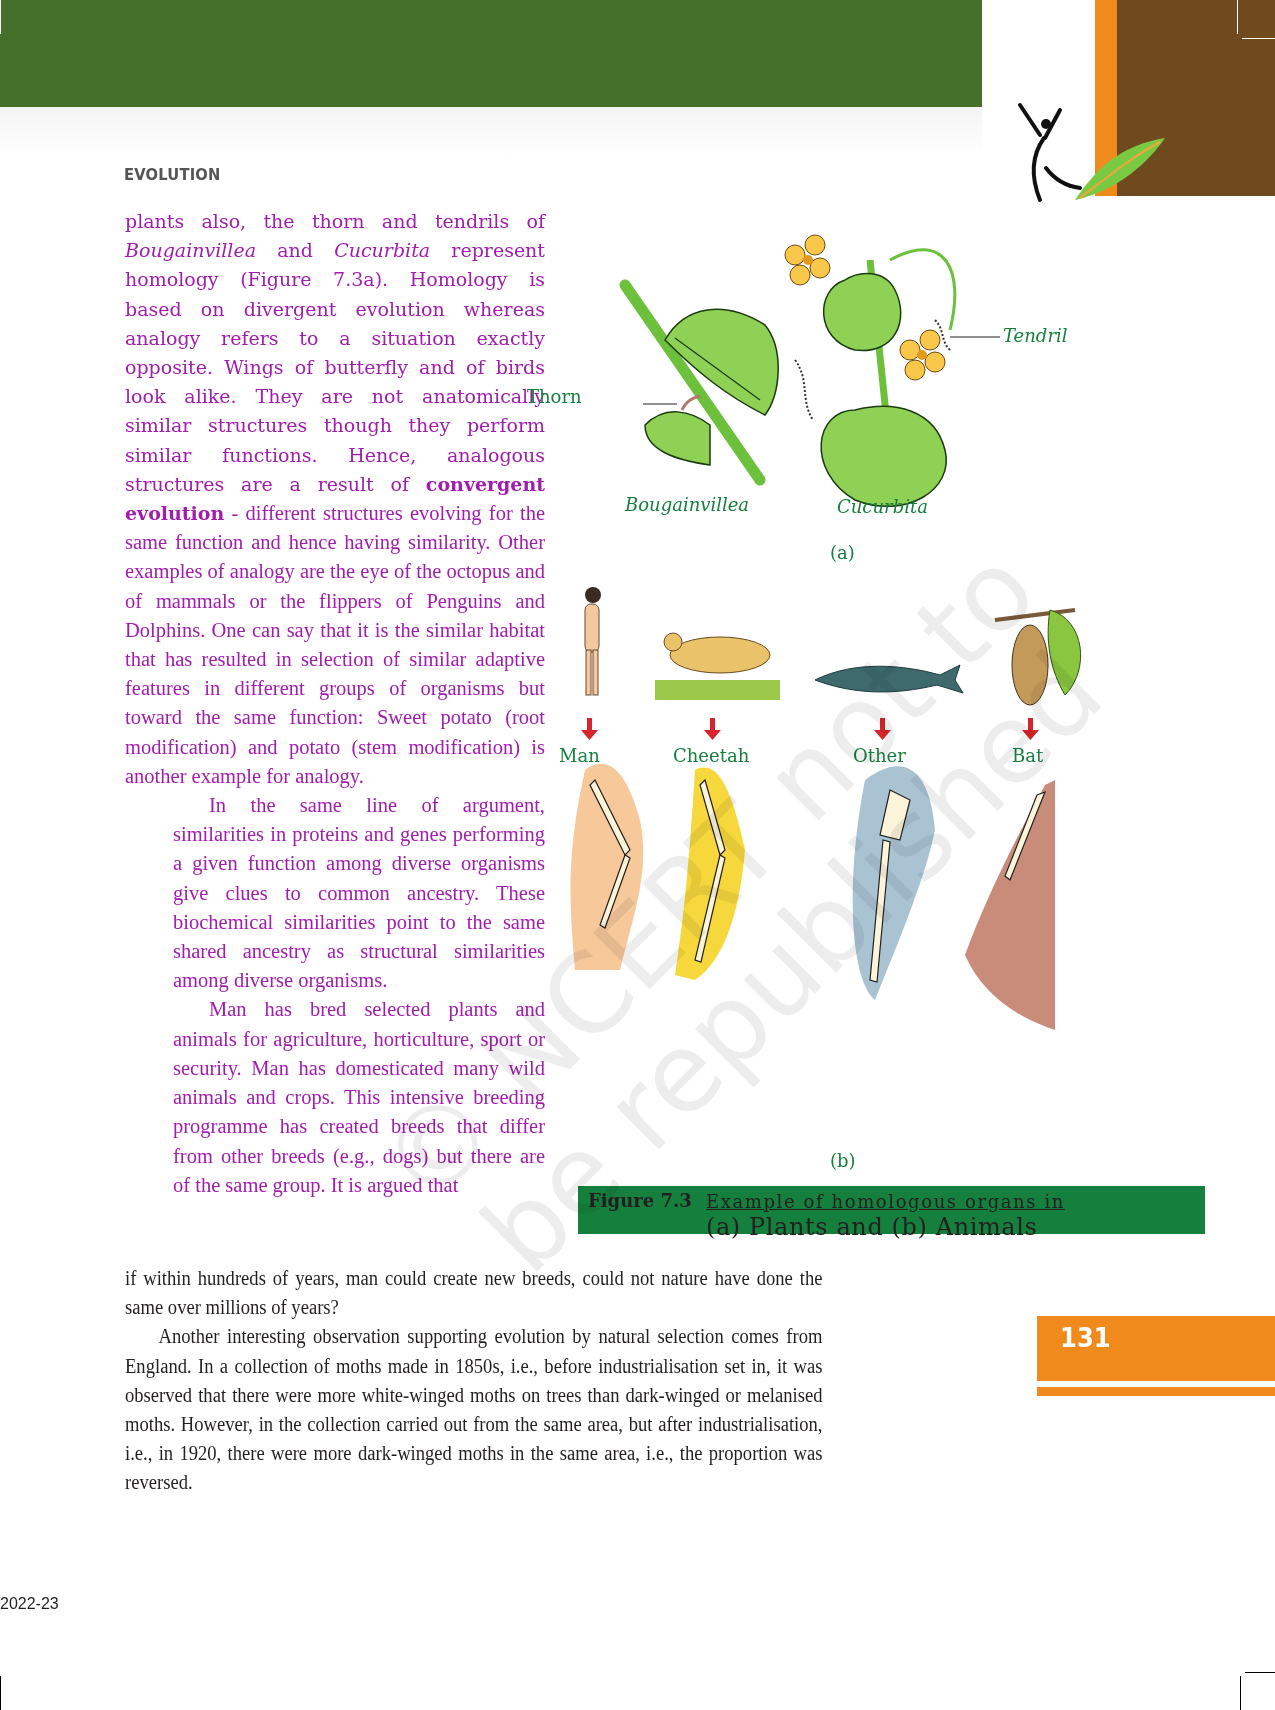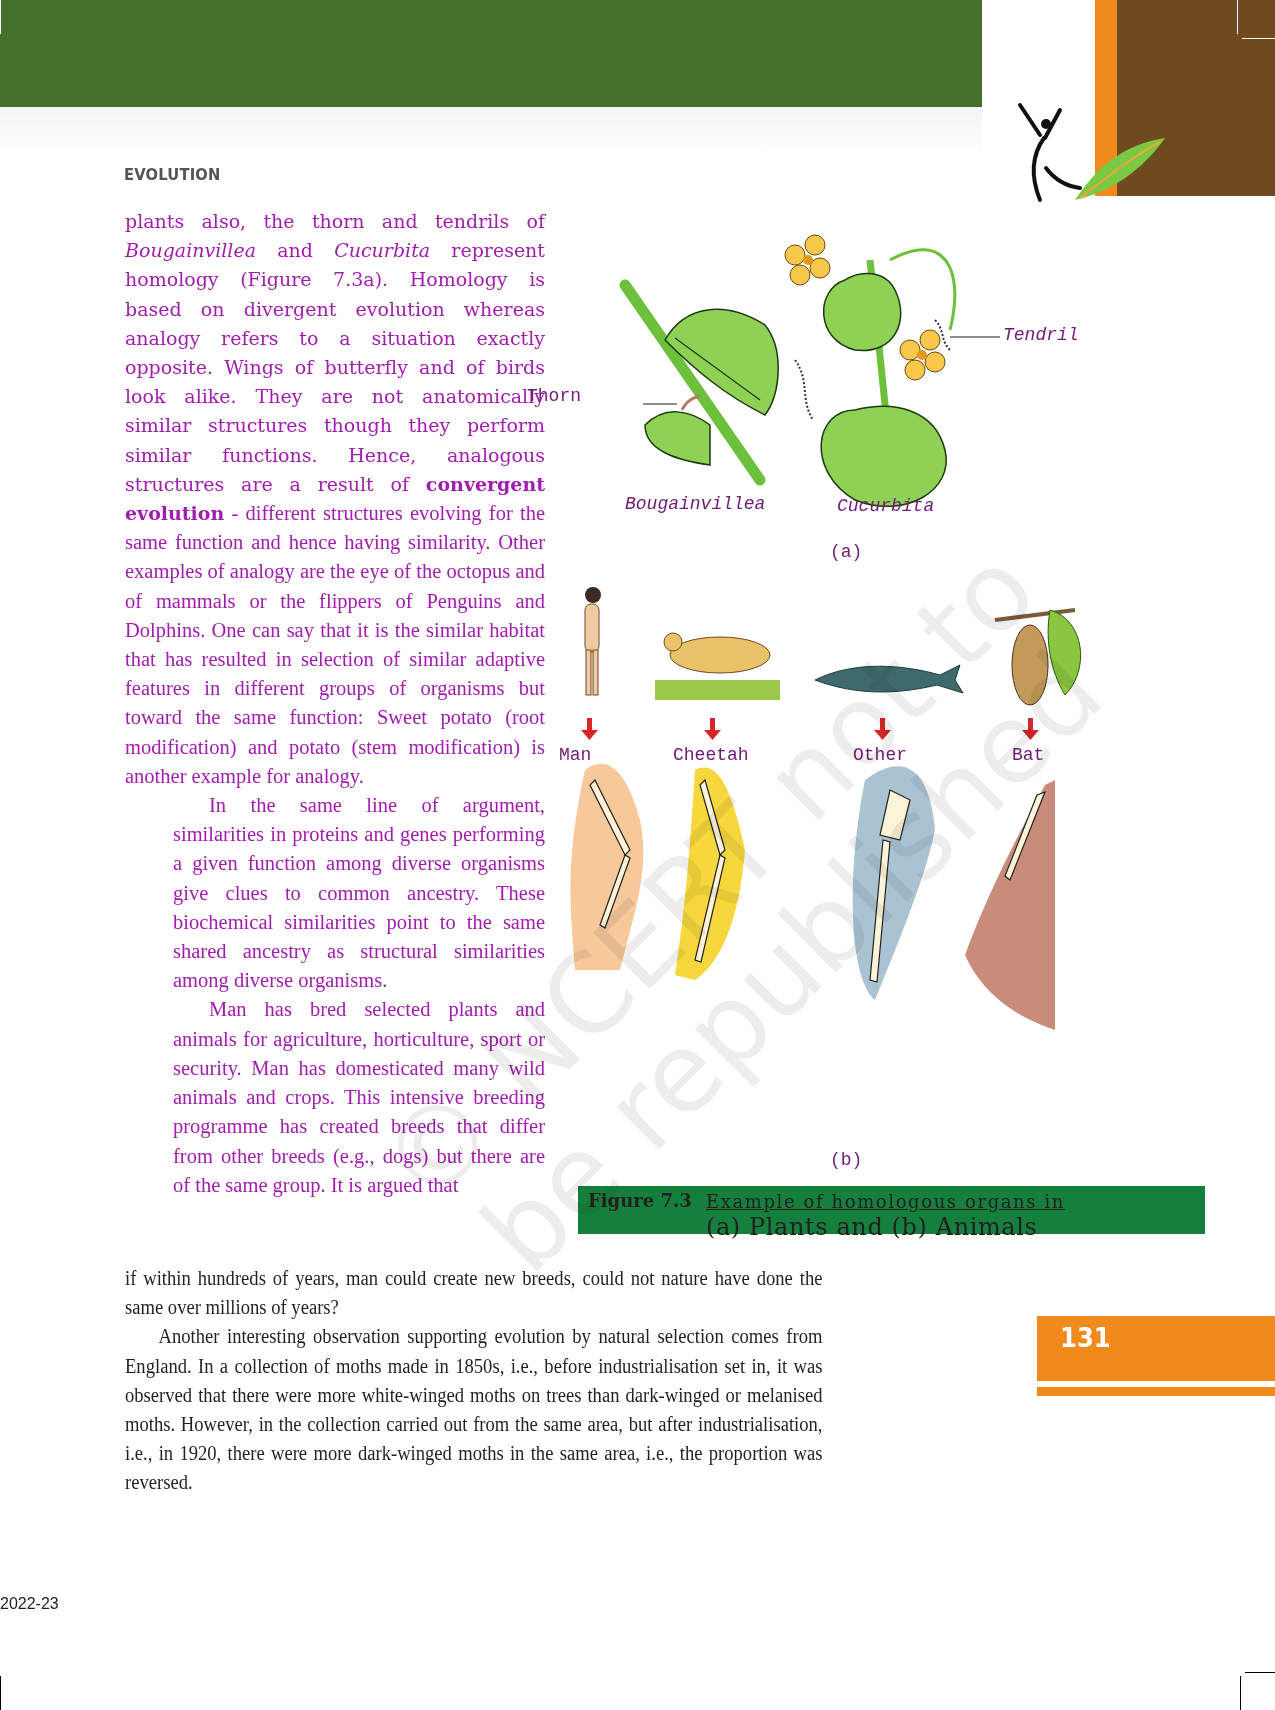--- a/index.html
+++ b/index.html
@@ -16,21 +16,21 @@
 
   .col-text { position:absolute; left:125px; top:207px; width:420px; font-size:19px; line-height:29.2px; text-align:justify; color:#a21caf; }
   .col-text p { margin:0; }
   .col-text .indent { text-indent:36px;margin-left:48px; }
   .full-text { position:absolute; left:125px; top:1264px; width:750px; font-size:20px; line-height:29.2px; text-align:justify; font-family:"Liberation Serif", serif; transform:scaleX(0.93); transform-origin:left; }
   .full-text p { margin:0; }
   .full-text .indent { text-indent:36px; }
   .narrow { font-family:"Liberation Serif", serif; font-size:20.5px; }
 
   .figure { position:absolute; left:565px; top:210px; width:550px; height:1030px; }
-  .fig-label { position:absolute; font-size:18px; color:#701a75;font-family:Liberation Mono, monospace; }
+  .fig-label { position:absolute; font-size:18px; color:#15803d; }
   .fig-label.italic { font-style:italic; }
   .caption-box { position:absolute; left:578px; top:1186px; width:627px; height:48px; background:#15803d; }
   .caption-title { position:absolute; left:10px; top:4px; font-weight:bold; font-size:18px; }
   .caption-text { position:absolute; left:128px; top:4px; width:400px; font-size:18px; letter-spacing:1.6px; line-height:23px;text-decoration:underline; }
   .caption-text2 { position:absolute; left:128px; top:27px; font-size:24px; letter-spacing:0.6px; }
 
   .page-tab { position:absolute; left:1037px; top:1316px; width:238px; height:65px; background:#f08a1c; }
   .page-tab-line { position:absolute; left:1037px; top:1387px; width:238px; height:9px; background:#f08a1c; }
   .page-number { position:absolute; left:1060px; top:1322px; font-family:"DejaVu Sans", sans-serif; font-weight:bold; font-size:27px; color:#ffffff; transform:scaleX(0.9); transform-origin:left; }
   .year { position:absolute; left:0; width:1275px; top:1595px; font-family:"Liberation Sans", sans-serif; font-size:16px; color:#231f20; }

